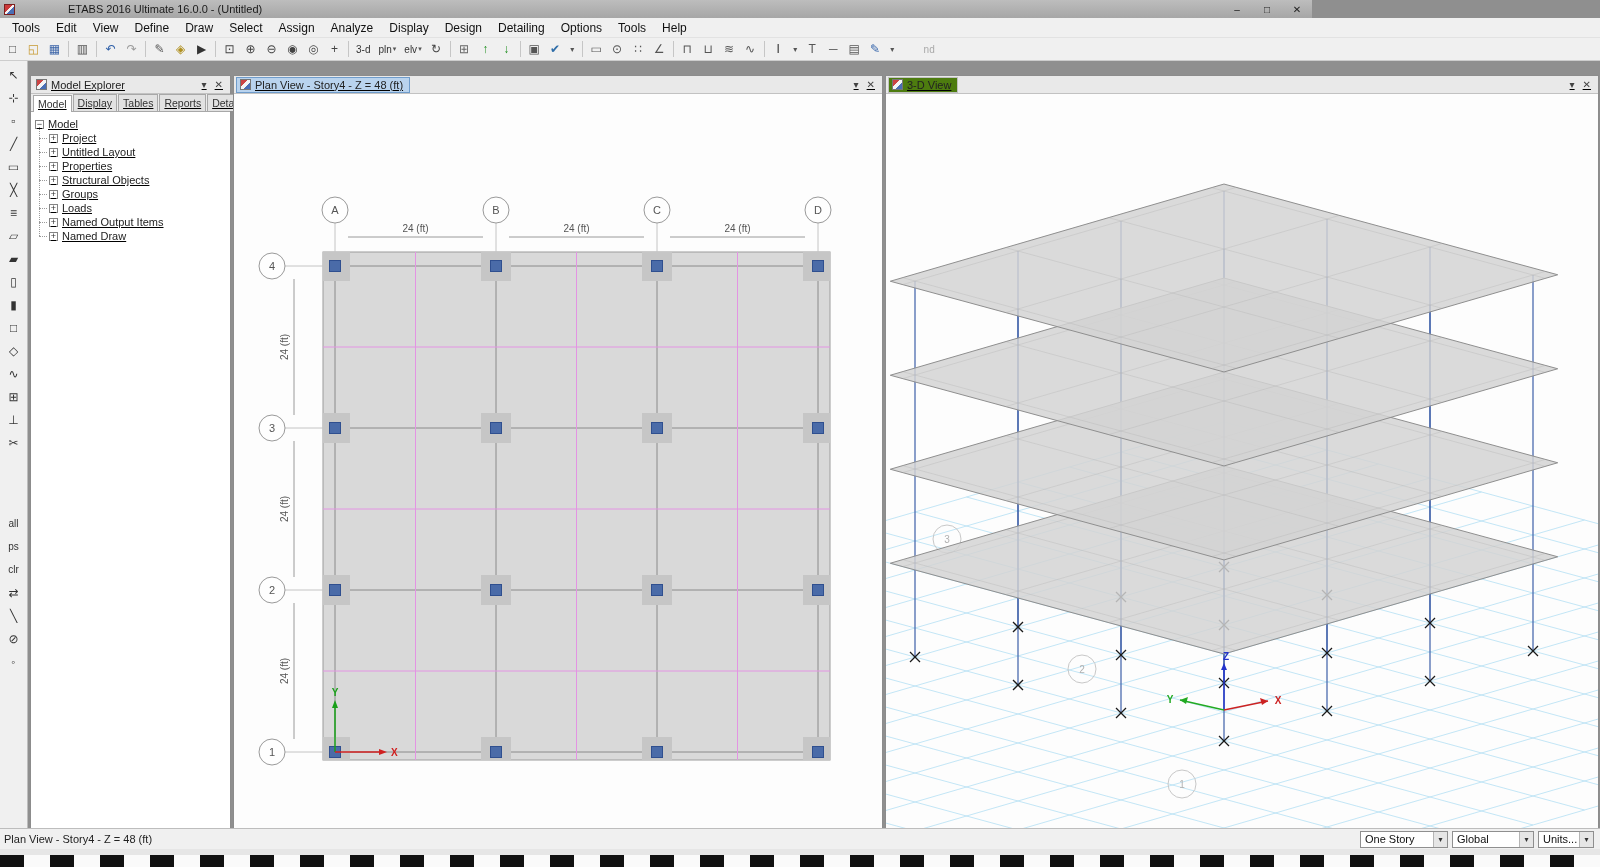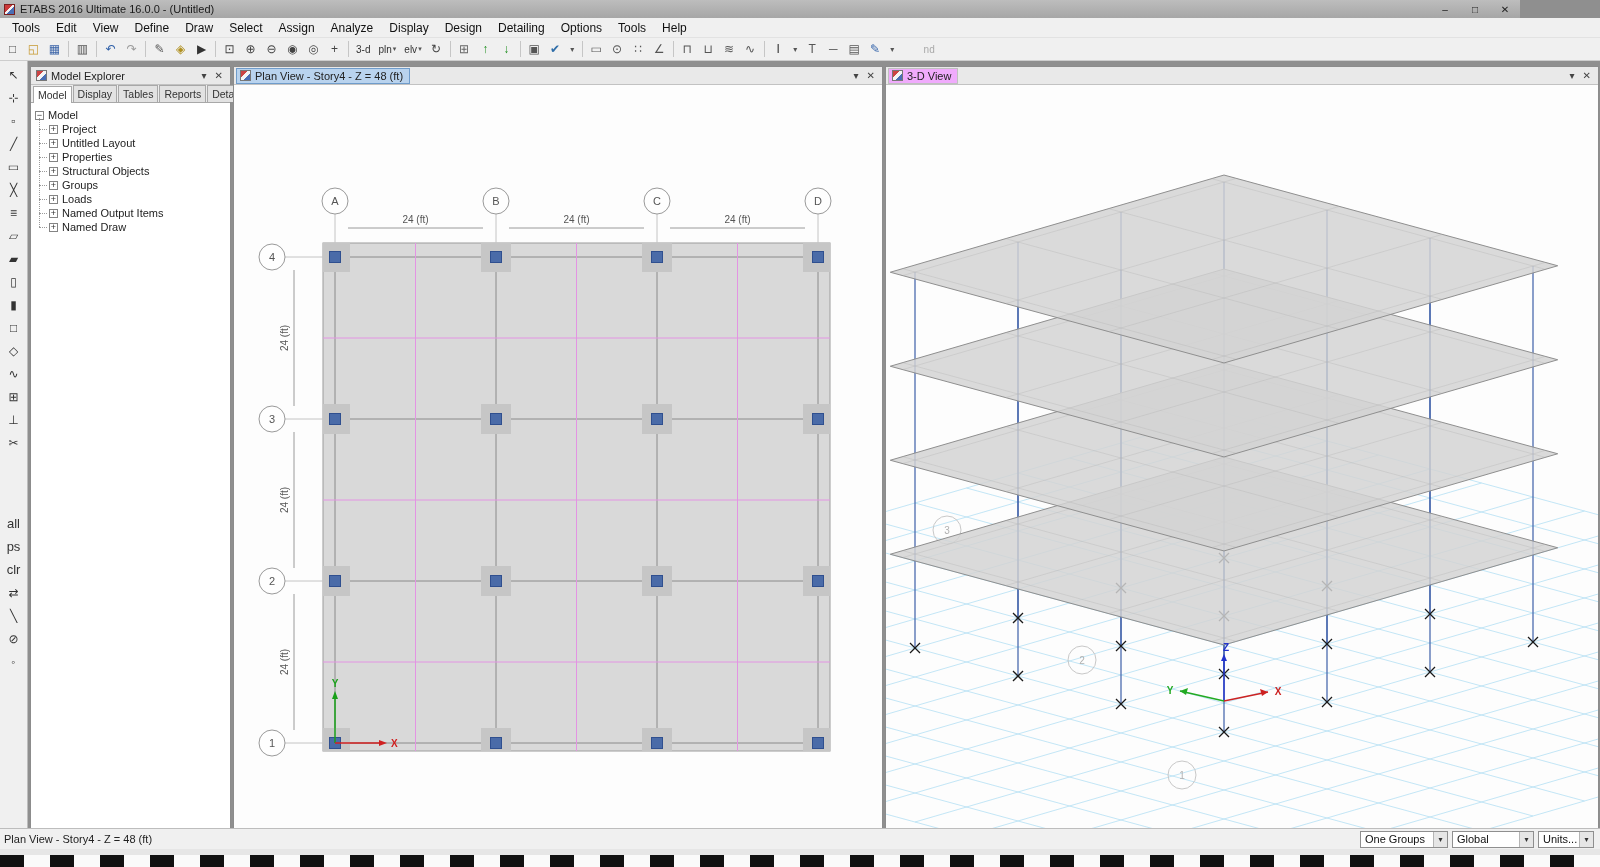--- a/index.html
+++ b/index.html
@@ -1,22 +1,22 @@
 <!DOCTYPE html>
 <html><head>
 <meta charset="utf-8">
 <style>
   *{margin:0;padding:0;box-sizing:border-box;font-family:"Liberation Sans",sans-serif;}
   html,body{width:1600px;height:867px;overflow:hidden;}
   body{position:relative;background:#8f8f8f;}
 
   
-  .titlebar{position:absolute;left:0;top:0;width:1520px;height:18px;
+  .titlebar{position:absolute;left:0;top:0;width:1312px;height:18px;
     background:linear-gradient(#bdbdbd,#a6a6a6);display:flex;align-items:center;
-    font-size:11px;color:#1a1a1a;}
+    font-size:11px;color:#1a1a1a;gap:48px;}
   .app-icon{width:11px;height:11px;margin:0 5px 0 4px;border:1px solid #7a2020;
     background:linear-gradient(135deg,#cc3a3a 0 40%,#f3f3f3 40% 60%,#4a6fb5 60%);}
   .win-controls{margin-left:auto;display:flex;}
   .win-btn{width:30px;height:18px;display:flex;align-items:center;justify-content:center;
     font-size:10px;color:#222;}
 
   
   .menubar{position:absolute;top:18px;left:0;width:1600px;height:20px;background:#f0f0f0;
     border-bottom:1px solid #e2e2e2;display:flex;align-items:center;padding-left:4px;
     font-size:12px;color:#111;}
@@ -31,34 +31,34 @@
   .tsep{width:1px;height:16px;background:#c6c6c6;margin:0 3px;flex:none;}
   .disabled{color:#a9a9a9 !important;margin-left:21px;}
 
   
   .main{position:absolute;top:61px;left:0;width:1600px;height:767px;background:#8f8f8f;}
   .side-strip{position:absolute;left:0;top:0;width:28px;height:767px;background:#f0f0f0;
     border-right:1px solid #bdbdbd;display:flex;flex-direction:column;align-items:center;
     padding-top:3px;}
   .sbtn{width:21px;height:21px;margin-bottom:2px;display:flex;align-items:center;
     justify-content:center;font-size:12px;color:#333;flex:none;}
-  .sbtn.textbtn{font-size:13px;}
+  .sbtn.textbtn{font-size:10px;}
   .sgap{height:58px;flex:none;}
 
-  .panel{position:absolute;top:5px;border:1px solid #8c8c8c;background:#f0f0f0;
-    display:flex;flex-direction:column;}
+  .panel{position:absolute;top:14px;border:1px solid #8c8c8c;background:#f0f0f0;
+    display:flex;flex-direction:column;text-decoration:underline;}
   .explorer{left:30px;width:201px;height:764px;background:#fff;}
   .plan-window{left:233px;width:650px;height:765px;}
   .view3d-window{left:885px;width:714px;height:765px;}
 
   .caption{height:18px;background:#e9e9e9;border-bottom:1px solid #c2c2c2;display:flex;
     align-items:center;font-size:11px;color:#222;padding:0 2px;flex:none;}
   .cap-tab{display:flex;align-items:center;height:16px;padding:0 6px 0 3px;gap:4px;}
   .cap-tab.plain{border:none;background:transparent;}
-  .cap-tab.inactive{border:1px solid #c0c0c0;background:#f0abfc;}
+  .cap-tab.inactive{border:1px solid #c0c0c0;background:#4d7c0f;}
   .cap-tab.active{border:1px solid #6f9ccb;background:#b9d3ee;}
   .win-icon{width:11px;height:11px;border:1px solid #777;flex:none;
     background:linear-gradient(135deg,#cc4444 0 35%,#f5f5f5 35% 65%,#4a6fb5 65%);}
   .cap-right{margin-left:auto;display:flex;gap:8px;padding-right:5px;color:#444;font-size:10px;}
 
   .ex-tabs{height:18px;background:#ececec;display:flex;align-items:flex-end;
     padding-left:2px;border-bottom:1px solid #a8a8a8;flex:none;}
   .ex-tab{font-size:10.5px;padding:2px 4px;border:1px solid #a8a8a8;border-bottom:none;
     background:#e2e2e2;margin-right:1px;color:#333;white-space:nowrap;}
   .ex-tab.active{background:#fff;position:relative;top:1px;}
@@ -641,21 +641,21 @@
           </g>
         </svg>
     </div>
   </div>
 </div>
 
 <div class="statusbar">
   <span>Plan View - Story4 - Z = 48 (ft)</span>
   <div class="status-right">
       <div class="combo w1">
-        <span class="val">One Groups</span>
+        <span class="val">One Story</span>
         <span class="arr">▾</span>
       </div>
       <div class="combo w2">
         <span class="val">Global</span>
         <span class="arr">▾</span>
       </div>
       <div class="combo w3">
         <span class="val">Units...</span>
         <span class="arr">▾</span>
       </div>

